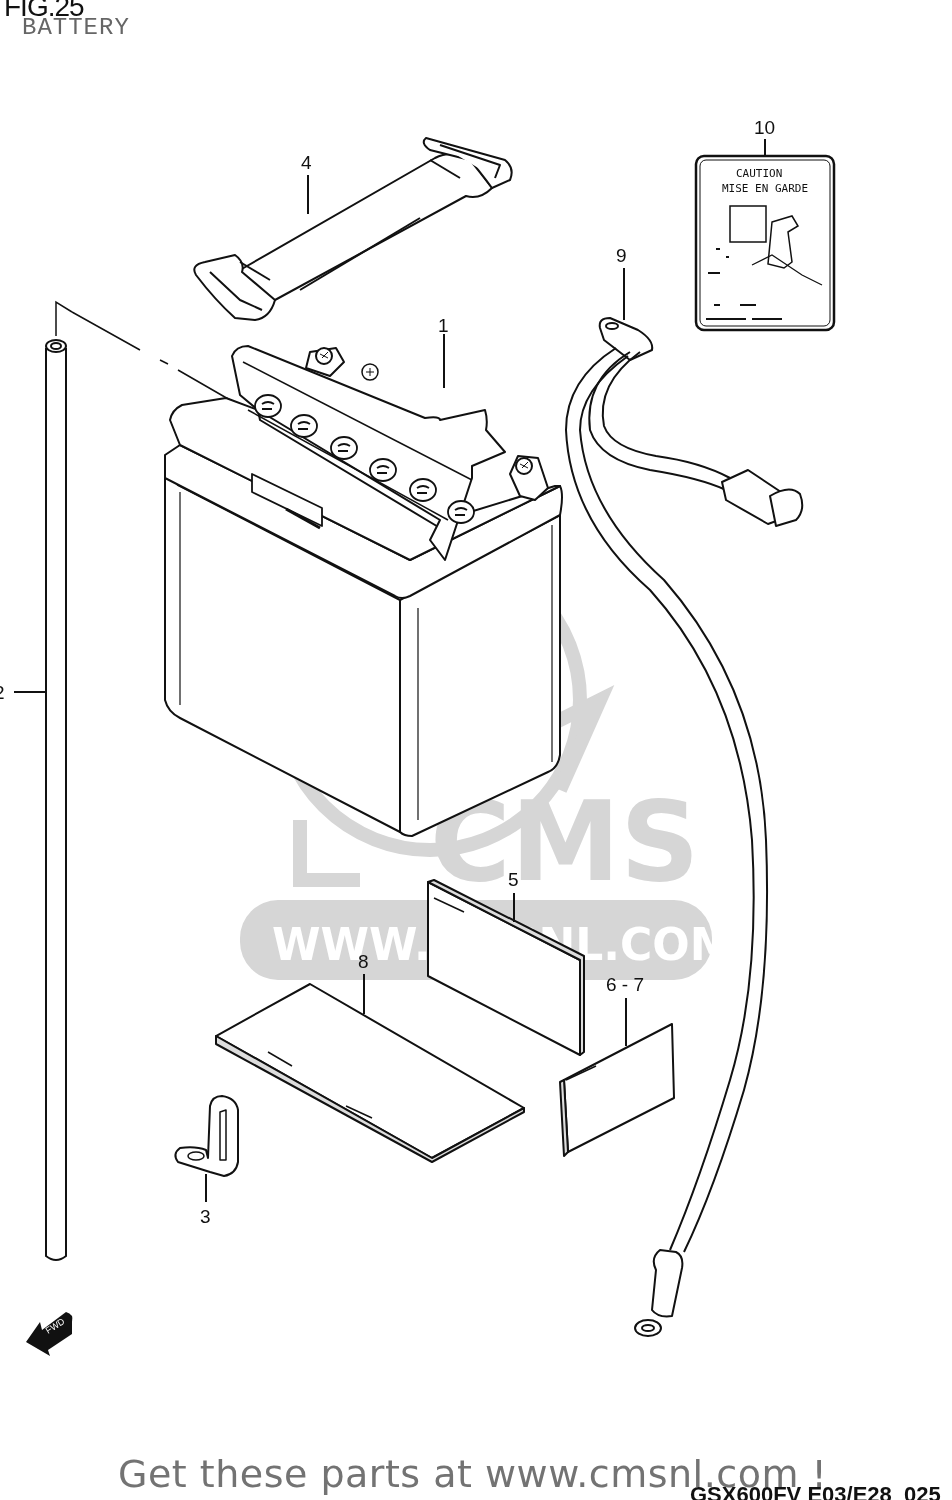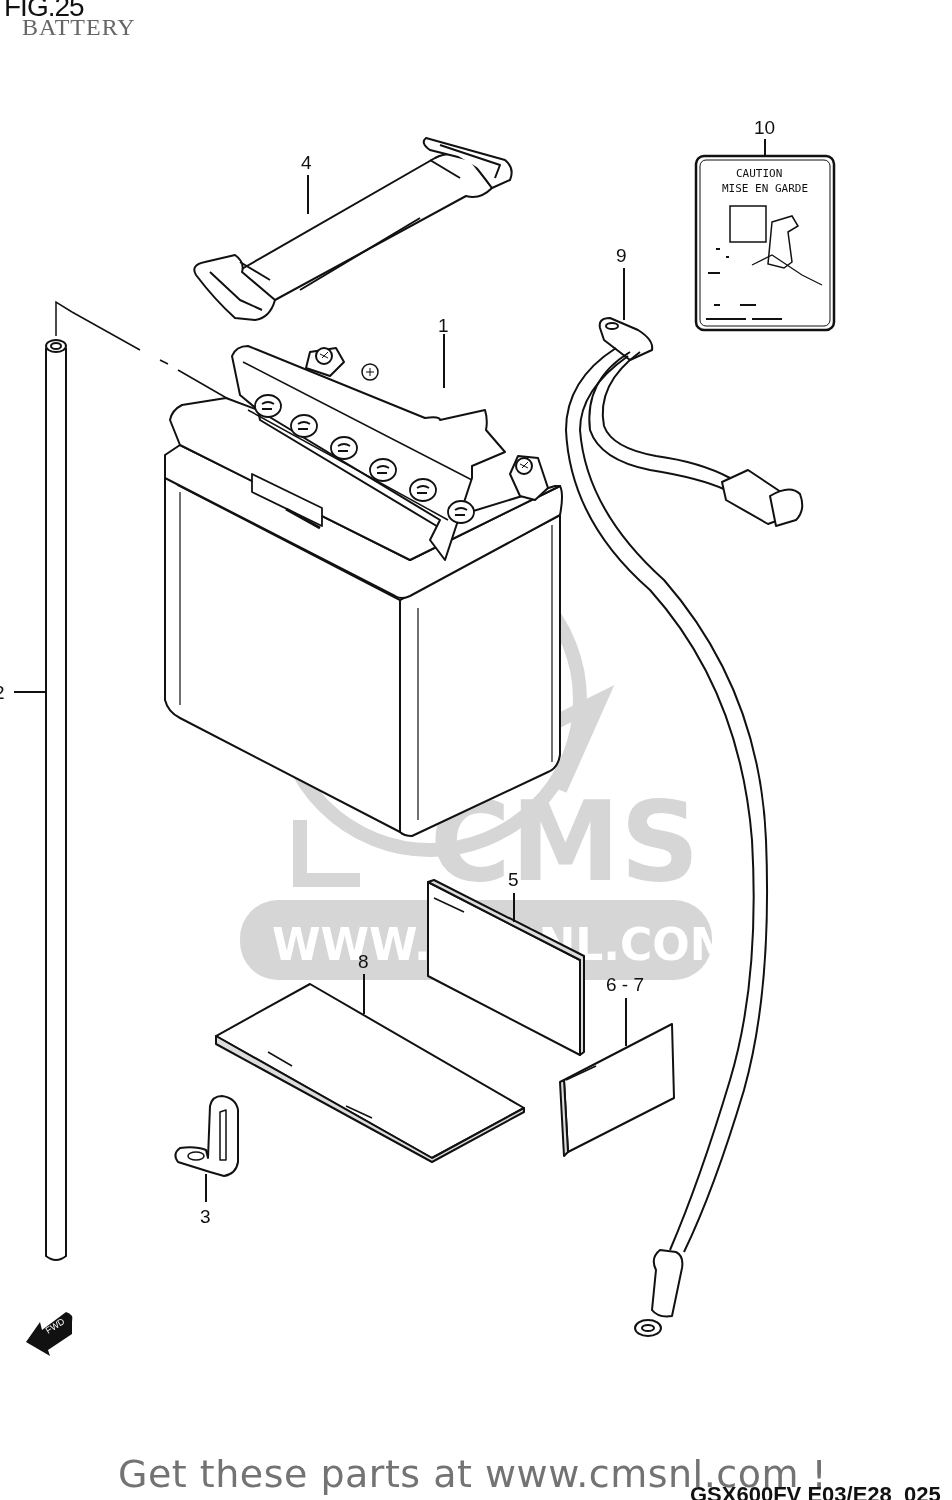--- a/index.html
+++ b/index.html
@@ -1,18 +1,18 @@
 <!DOCTYPE html>
 <html><head>
 <meta charset="utf-8">
 <style>
   html, body { margin: 0; padding: 0; background: #ffffff; }
   body { width: 952px; height: 1500px; position: relative; overflow: hidden; font-family: "Liberation Sans", sans-serif; }
   .fig-title { position: absolute; left: 4px; top: -9px; font-size: 28px; color: #111; letter-spacing: -1px; font-family: "Liberation Sans", sans-serif; }
-  .fig-sub { position: absolute; left: 22px; top: 14px; font-size: 24px; color: #666; letter-spacing: 1px; font-family: Liberation Serif, serif; }
+  .fig-sub { position: absolute; left: 22px; top: 14px; font-size: 24px; color: #666; letter-spacing: 1px; font-family: Liberation Mono, monospace; }
   svg.diagram { position: absolute; left: 0; top: 0; }
   .footer-cta { position: absolute; left: 118px; top: 1452px; font-size: 38px; color: #737373; font-family: "DejaVu Sans", sans-serif; letter-spacing: 0.5px; white-space: nowrap; }
   .model-code { position: absolute; left: 690px; top: 1482px; font-size: 22px; color: #111; font-weight: bold; font-family: "Liberation Sans", sans-serif; white-space: nowrap; }
   .callout { font-family: "Liberation Sans", sans-serif; font-size: 19px; fill: #111; }
   .wm-text { font-family: "DejaVu Sans", sans-serif; font-weight: bold; fill: #ffffff; }
 </style>
 </head>
 <body>
 
 <div class="fig-title">FIG.25</div>

